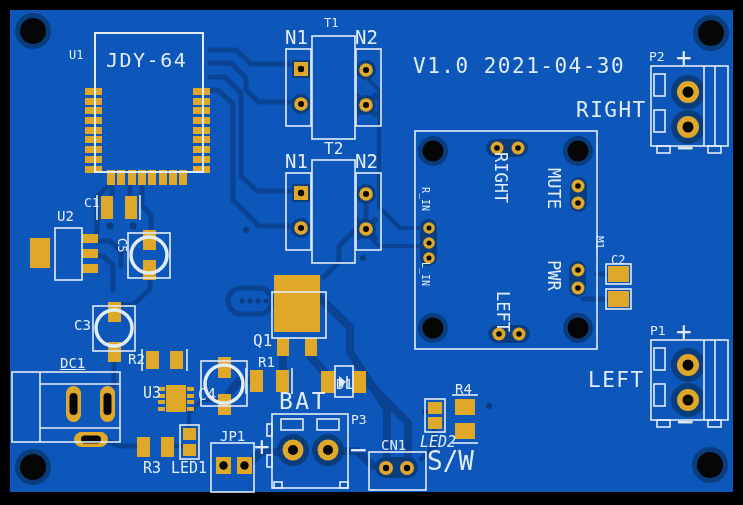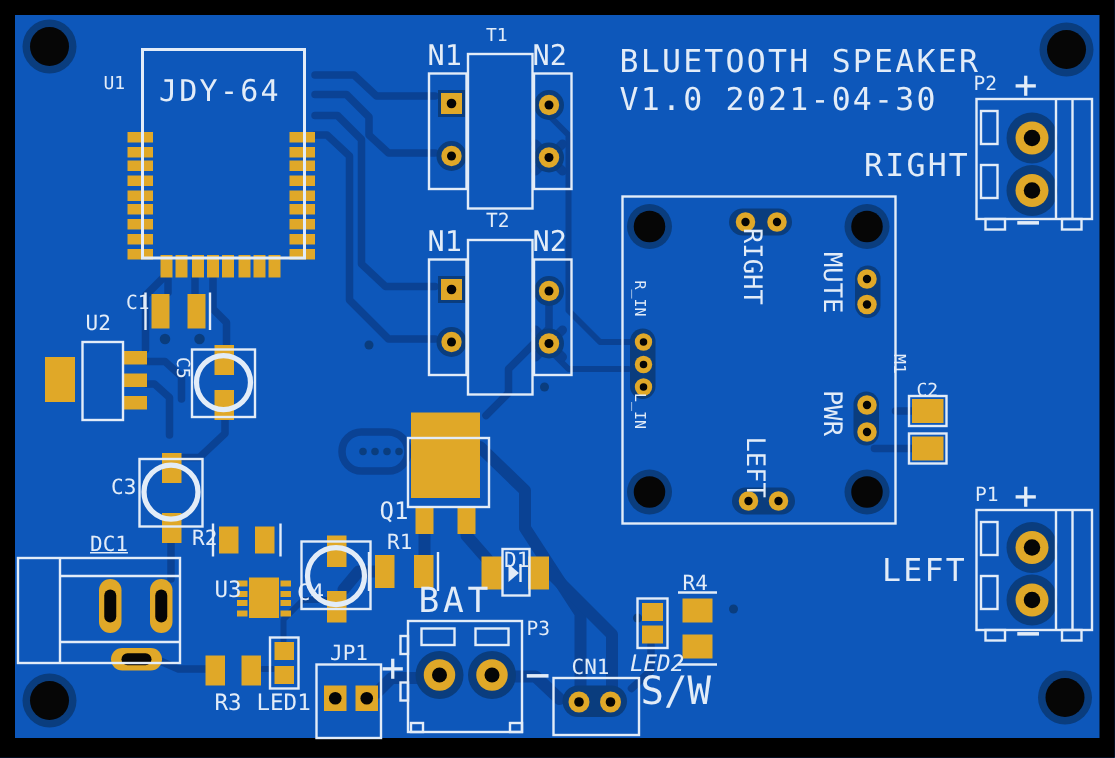--- a/index.html
+++ b/index.html
@@ -395,32 +395,31 @@
     <rect x="657" y="420" width="13" height="7"></rect>
         <rect x="708" y="420" width="13" height="7"></rect>
   </g>
 
   <g>
     <polygon points="339,376 339,388 346,382" fill="#e2ecf8"></polygon>
     <line x1="347" y1="376" x2="347" y2="388" stroke="#e2ecf8" stroke-width="1.6"></line>
   </g>
 </svg>
 
-<div class="lbl ls1" style="left:413px;top:31px;font-size:21px;">BLUETOOTH SPEAKER</div>
 <div class="lbl ls1" style="left:413px;top:56px;font-size:21px;">V1.0 2021-04-30</div>
 <div class="lbl ls1" style="left:576px;top:100px;font-size:21px;">RIGHT</div>
 <div class="lbl ls1" style="left:588px;top:370px;font-size:21px;">LEFT</div>
 
 <div class="lbl" style="left:69px;top:49px;font-size:12px;">U1</div>
 <div class="lbl ls1" style="left:106px;top:50px;font-size:20px;">JDY-64</div>
 
 <div class="lbl" style="left:324px;top:17px;font-size:12px;">T1</div>
 <div class="lbl" style="left:285px;top:28px;font-size:19px;">N1</div>
 <div class="lbl" style="left:355px;top:28px;font-size:19px;">N2</div>
-<div class="lbl" style="left:324px;top:141px;font-size:13px;">T2</div>
+<div class="lbl" style="left:324px;top:141px;font-size:16px;">T2</div>
 <div class="lbl" style="left:285px;top:152px;font-size:19px;">N1</div>
 <div class="lbl" style="left:355px;top:152px;font-size:19px;">N2</div>
 
 <div class="lbl v" style="left:492px;top:152px;font-size:17px;">RIGHT</div>
 <div class="lbl v" style="left:545px;top:168px;font-size:17px;">MUTE</div>
 <div class="lbl v" style="left:545px;top:260px;font-size:17px;">PWR</div>
 <div class="lbl v" style="left:494px;top:291px;font-size:17px;">LEFT</div>
 <div class="lbl v" style="left:420px;top:187px;font-size:10px;">R_IN</div>
 <div class="lbl v" style="left:420px;top:262px;font-size:10px;">L_IN</div>
 <div class="lbl v" style="left:594px;top:236px;font-size:11px;">M1</div>
@@ -436,21 +435,21 @@
 <div class="lbl" style="left:57px;top:209px;font-size:14px;">U2</div>
 <div class="lbl" style="left:84px;top:196px;font-size:13px;">C1</div>
 <div class="lbl v" style="left:116px;top:238px;font-size:12px;">C5</div>
 <div class="lbl" style="left:74px;top:318px;font-size:14px;">C3</div>
 <div class="lbl" style="left:60px;top:356px;font-size:14px;text-decoration:underline;">DC1</div>
 <div class="lbl" style="left:128px;top:352px;font-size:14px;">R2</div>
 <div class="lbl" style="left:143px;top:386px;font-size:15px;">U3</div>
 <div class="lbl" style="left:198px;top:344px;font-size:15px;margin-top:44px;">C4</div>
 <div class="lbl" style="left:253px;top:306px;font-size:16px;margin-top:27px;">Q1</div>
 <div class="lbl" style="left:258px;top:355px;font-size:14px;">R1</div>
-<div class="lbl" style="left:336px;top:367px;font-size:14px;">D1</div>
+<div class="lbl" style="left:336px;top:377px;font-size:14px;">D1</div>
 
 <div class="lbl ls2" style="left:279px;top:390px;font-size:23px;">BAT</div>
 <div class="lbl" style="left:351px;top:413px;font-size:13px;">P3</div>
 <div class="lbl" style="left:254px;top:433px;font-size:26px;">+</div>
 <div class="lbl" style="left:350px;top:436px;font-size:28px;">−</div>
 <div class="lbl" style="left:220px;top:429px;font-size:14px;">JP1</div>
 <div class="lbl" style="left:143px;top:461px;font-size:15px;">R3</div>
 <div class="lbl" style="left:171px;top:461px;font-size:15px;">LED1</div>
 <div class="lbl" style="left:381px;top:438px;font-size:14px;">CN1</div>
 <div class="lbl" style="left:427px;top:448px;font-size:26px;">S/W</div>

